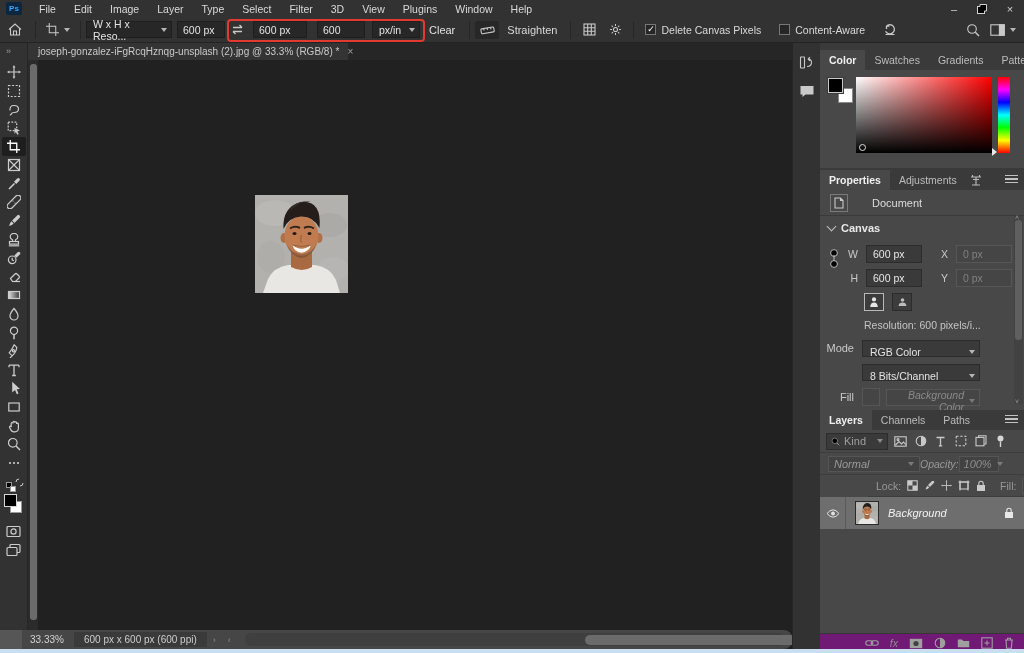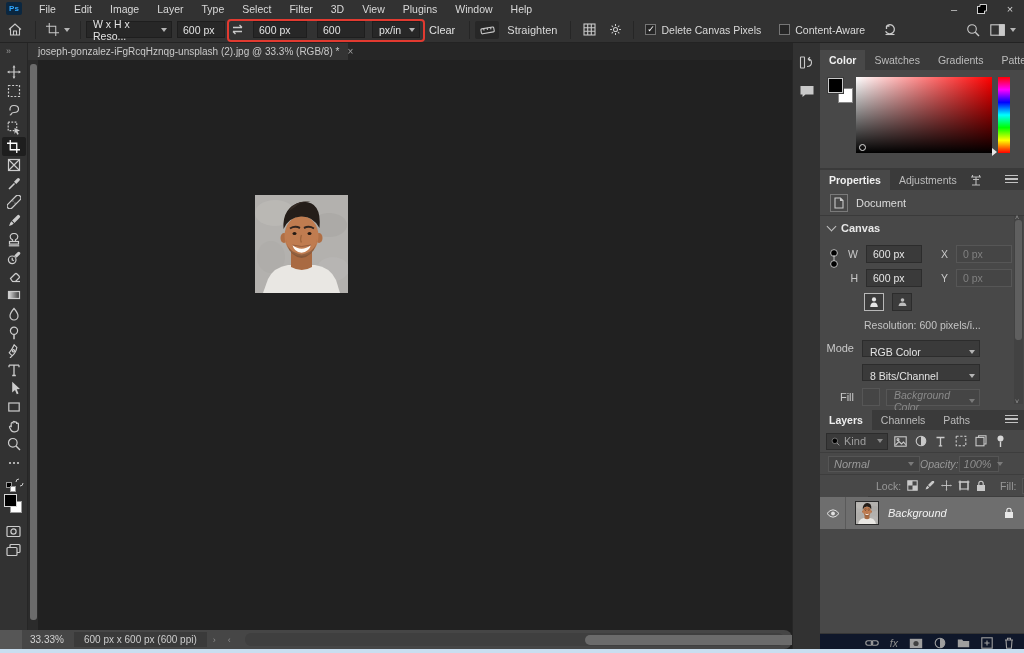--- a/index.html
+++ b/index.html
@@ -86,31 +86,31 @@
   #sat-box { left:36px; top:7px; width:136px; height:76px;
     background:linear-gradient(to bottom, rgba(0,0,0,0), #000), linear-gradient(to right, #fff, #f00); }
   #sat-cursor { left:3px; bottom:2px; width:7px; height:7px; border:1px solid #ddd; border-radius:50%; position:absolute; }
   #hue-strip { left:178px; top:7px; width:12px; height:76px;
     background:linear-gradient(to bottom,#f00,#f0f,#00f,#0ff,#0f0,#ff0,#f00); }
   #hue-cursor { left:172px; top:78px; width:0; height:0; border-top:4px solid transparent; border-bottom:4px solid transparent; border-left:5px solid #e8e8e8; }
 
   
   #props-panel { top:127px; height:240px; }
   .prow { display:flex; align-items:center; position:relative; }
-  #doc-row { height:26px; border-bottom:1px solid #3a3a3a; padding-left:10px; gap:8px; }
+  #doc-row { height:26px; border-bottom:1px solid #3a3a3a; padding-left:10px; gap:24px; }
   #canvas-hdr { height:24px; padding-left:8px; gap:6px; color:#e8e8e8; font-weight:bold; }
   .chev-open { width:7px; height:7px; border-right:1.5px solid #c2c2c2; border-bottom:1.5px solid #c2c2c2; transform:rotate(45deg); margin-bottom:3px; }
   .dim-label { color:#c9c9c9; width:12px; text-align:right; margin-right:6px; font-size:10.5px; }
   .dim-field { background:#3a3a3a; border:1px solid #2c2c2c; height:18px; width:56px; display:flex; align-items:center; padding:0 6px; color:#e6e6e6; font-size:10.5px; }
   .dim-field.disabled { color:#808080; border-color:#565656; background:#454545; }
   .orient-btn { width:20px; height:18px; background:#3c3c3c; border:1px solid #2c2c2c; display:flex; align-items:center; justify-content:center; }
   .orient-btn.sel { border-color:#b8b8b8; }
   #res-text { color:#c4c4c4; font-size:10.5px; }
   .mode-label { color:#c9c9c9; width:34px; text-align:right; margin-right:8px; }
-  .p-select { background:#3a3a3a; border:1px solid #2c2c2c; height:17px; flex:0 0 118px; display:flex; align-items:center; justify-content:space-between; padding:8px 4px 0 7px; color:#e3e3e3; font-size:10.5px; }
+  .p-select { background:#3a3a3a; border:1px solid #2c2c2c; height:17px; flex:0 0 118px; display:flex; align-items:center; justify-content:space-between; padding:8px 4px 0 7px; color:#e3e3e3; font-size:10.5px;text-align:right; }
   .p-select.disabled { color:#8a8a8a; border-color:#565656; background:#454545;font-style:italic; }
   #props-scroll { position:absolute; right:1px; top:46px; width:9px; height:188px; background:#424242; }
   #props-scroll .thumb { position:absolute; left:1px; top:4px; width:7px; height:120px; background:#5f5f5f; border-radius:3px; }
   #props-scroll .ar { position:absolute; left:1px; color:#9a9a9a; font-size:7px; }
 
   
   #layers-panel { top:367px; height:239px; }
   #filter-row { height:23px; background:#484848; border-bottom:1px solid #3d3d3d; padding:0 6px; gap:5px; }
   #kind-box { background:#3a3a3a; border:1px solid #2c2c2c; height:17px; width:62px; display:flex; align-items:center; padding:0 4px; gap:4px; color:#9e9e9e; }
   .frow-ic { width:15px; height:15px; }
@@ -118,21 +118,21 @@
   #blend-select { background:#424242; border:1px solid #555; height:16px; width:92px; display:flex; align-items:center; justify-content:space-between; padding:0 5px; color:#9a9a9a; }
   .gray-label { color:#989898; font-size:10.5px; }
   .gray-field { background:#424242; border:1px solid #555; height:16px; width:40px; display:flex; align-items:center; justify-content:space-between; padding:0 4px; color:#8e8e8e; }
   #lock-row { height:22px; padding:0 8px; gap:6px; border-bottom:1px solid #3d3d3d;margin-left:48px; }
   #layer-row { height:32px; background:#6e6e6e; display:flex; align-items:center; }
   #eye-col { width:26px; height:32px; border-right:1px solid #5a5a5a; display:flex; align-items:center; justify-content:center; }
   #layer-thumb { width:24px; height:24px; border:1px solid #2a2a2a; margin:0 9px; background:#b3b1ae; }
   #layer-name { font-style:italic; color:#f2f2f2; font-size:11px; flex:1; }
   #layer-lock { margin-right:10px; }
   #layers-empty { height:104px; background:#484848; }
-  #layers-footer { height:19px; background:#0f172a; border-top:1px solid #363636; display:flex; align-items:center; justify-content:flex-end; gap:11px; padding-right:10px; }
+  #layers-footer { height:19px; background:#701a75; border-top:1px solid #363636; display:flex; align-items:center; justify-content:flex-end; gap:11px; padding-right:10px; }
   #layers-footer .ic svg { stroke:#9f9f9f; }
   .fx-txt { color:#8d8d8d; font-style:italic; font-size:10.5px; }
 
   
   #bluestrip { left:0; top:649px; width:1024px; height:4px; background:#c9def0; }
 </style>
 </head>
 <body>
 
 <svg width="0" height="0" style="position:absolute">

